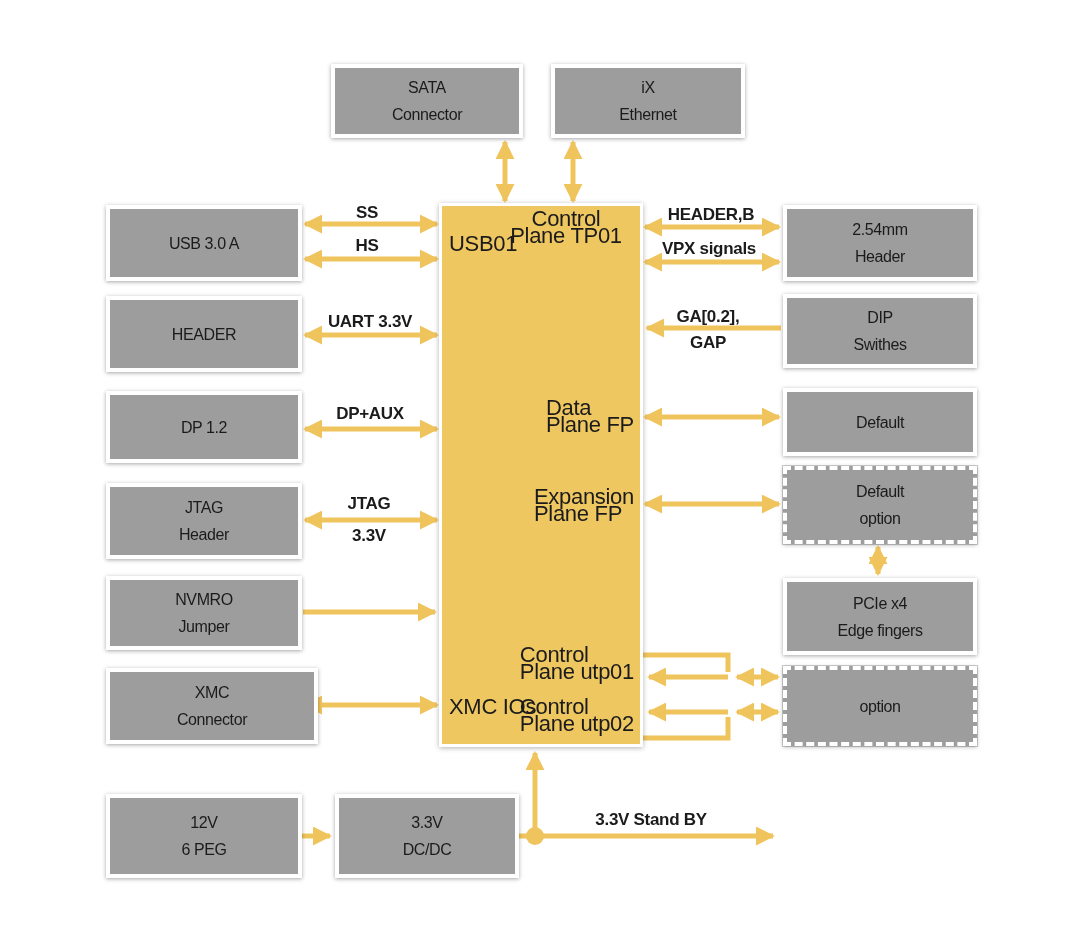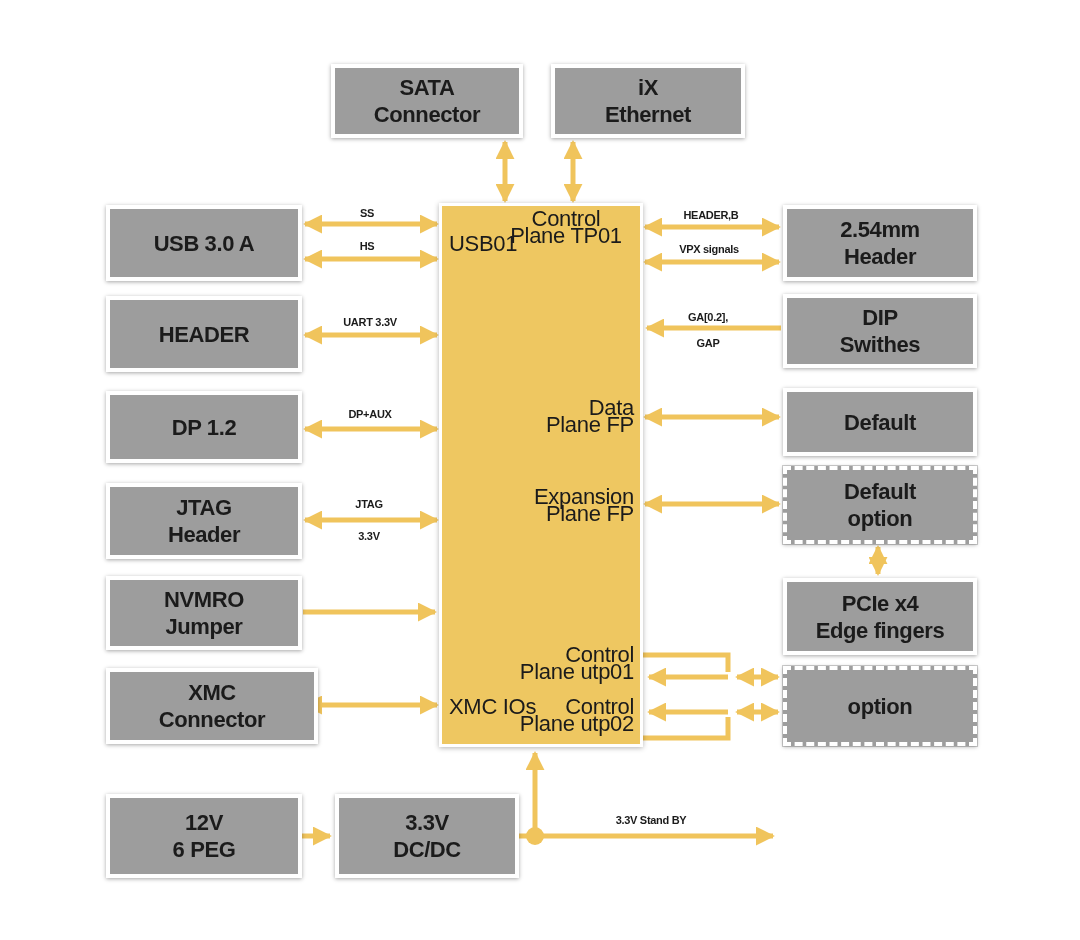--- a/index.html
+++ b/index.html
@@ -17,43 +17,43 @@
   }
   #wires{position:absolute;left:0;top:0;width:1080px;height:940px;}
   .wire{stroke:var(--accent);stroke-width:5;fill:none;}
   #ah path{fill:var(--accent);}
   .dot{fill:var(--accent);}
   .box{
     position:absolute;box-sizing:border-box;
     background:var(--gray);border:4px solid #fff;
     box-shadow:0 1px 4px rgba(0,0,0,.35);
     display:flex;align-items:center;justify-content:center;
-    text-align:center;font-weight:bold;font-size:22px;line-height:27px;
+    text-align:center;font-weight:normal;font-size:16px;line-height:27px;
     letter-spacing:-0.4px;white-space:pre-line;color:var(--text);
   }
   .box.dashed{border:4px dashed #fff;box-shadow:0 0 0 1px rgba(0,0,0,.18),0 1px 4px rgba(0,0,0,.3);}
   #block{
     position:absolute;box-sizing:border-box;left:439px;top:203px;width:204px;height:544px;
     background:var(--block);border:3px solid #fff;
     box-shadow:0 1px 5px rgba(0,0,0,.3);
   }
   .clabel{
     position:absolute;font-weight:normal;font-size:22px;line-height:17px;
     letter-spacing:-0.3px;white-space:pre-line;color:var(--text);
   }
-  .clabel.right{text-align:right;}
+  .clabel.right{}
   .clabel.center{text-align:center;}
   #j-labels{
     position:absolute;left:0;right:0;top:82px;text-align:center;
     font-weight:bold;font-size:34px;line-height:42px;white-space:pre-line;
     letter-spacing:-0.5px;color:var(--text);
   }
   .wlabel{
     position:absolute;transform:translate(-50%,-50%);
-    font-weight:bold;font-size:11px;white-space:nowrap;
+    font-weight:bold;font-size:17px;white-space:nowrap;
     letter-spacing:-0.3px;color:var(--text);
   }
 </style>
 </head>
 <body>
 
 <div id="canvas">
 
   <svg id="wires" xmlns="http://www.w3.org/2000/svg">
     <defs>

